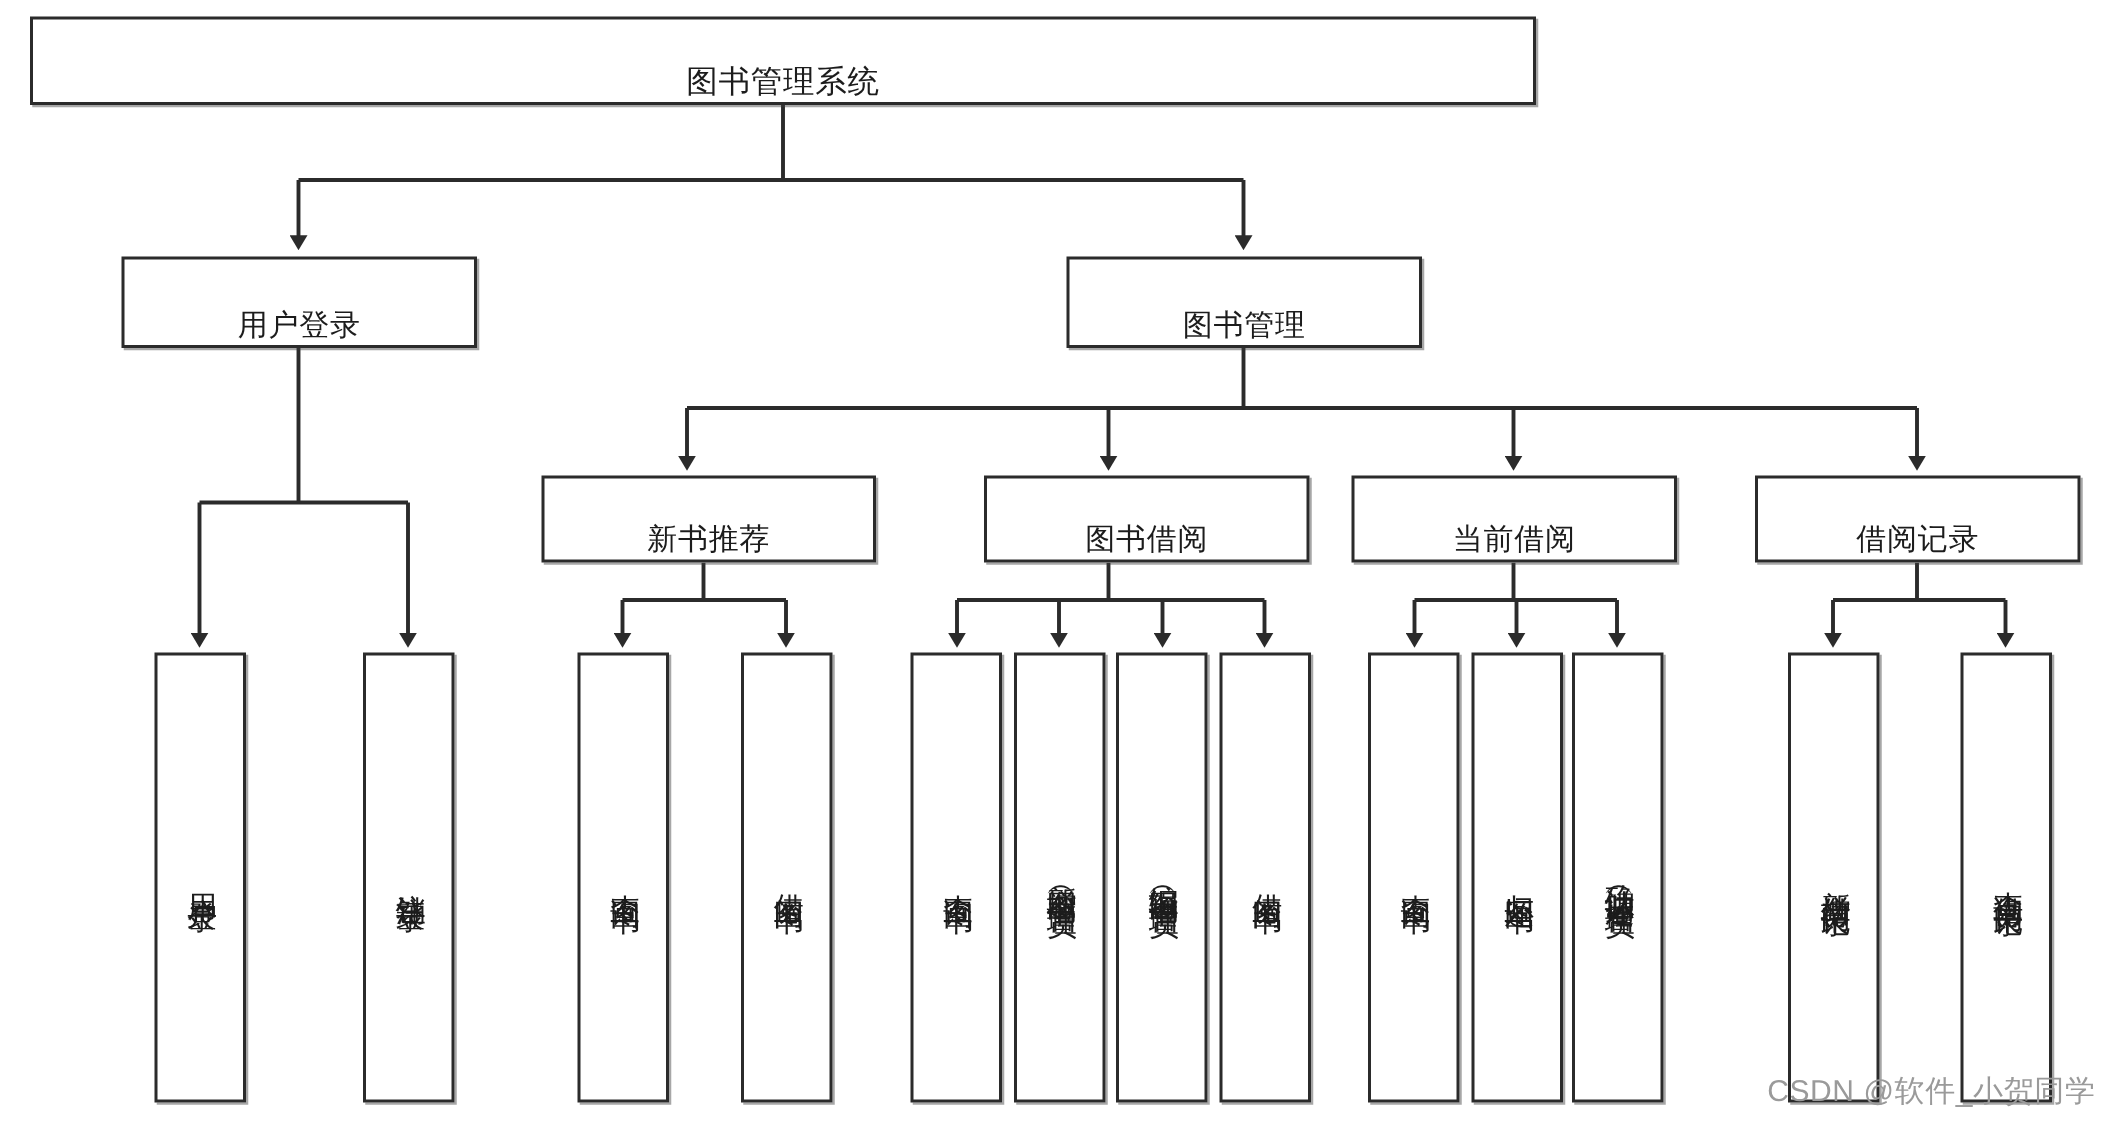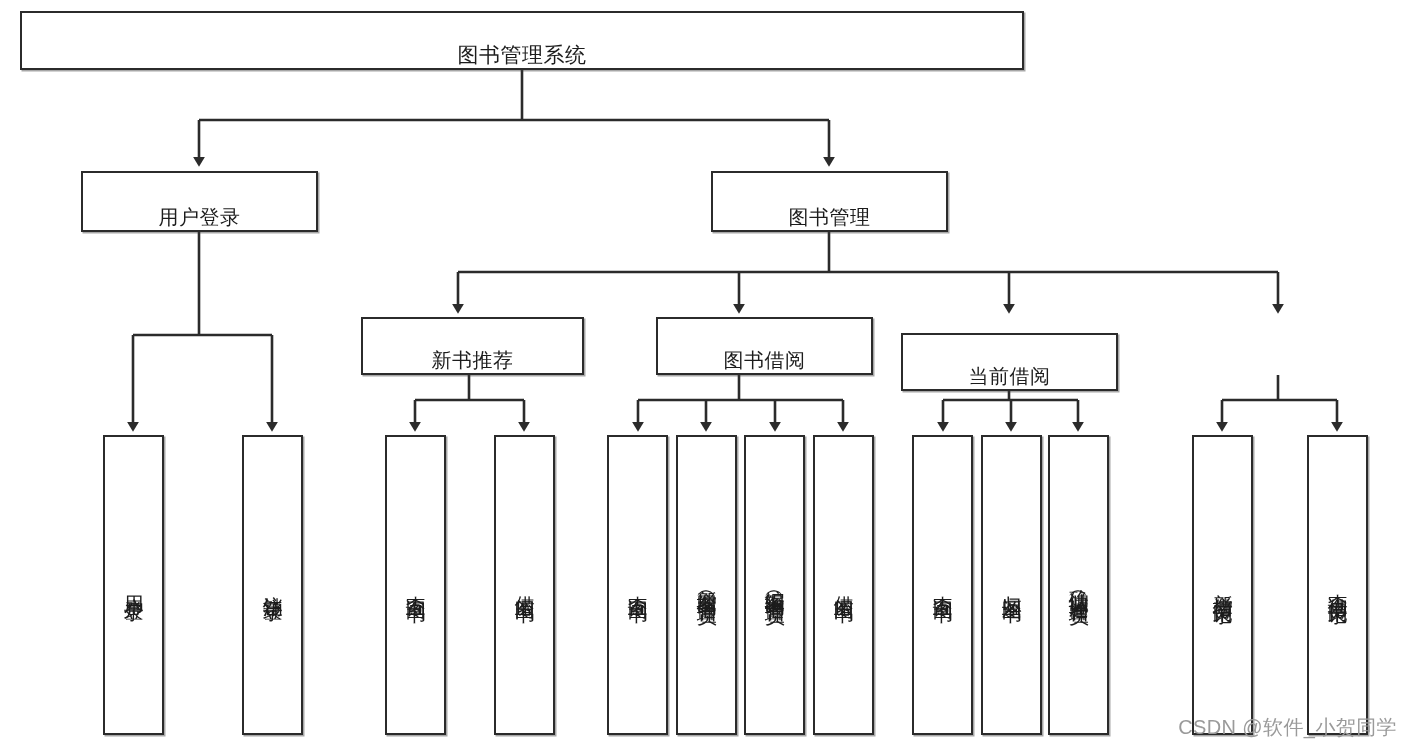--- a/index.html
+++ b/index.html
@@ -148,24 +148,27 @@
   </div>
 
   <div class="node level-3" style="left:361px; top:317px; width:223px; height:58px;">
     <span class="node-label">新书推荐</span>
   </div>
 
   <div class="node level-3" style="left:632px; top:317px; width:217px; height:58px;margin-left:24px;">
     <span class="node-label">图书借阅</span>
   </div>
 
-  <div class="node level-3" style="left:901px; top:317px; width:217px; height:58px;margin-top:16px;">
+  <div class="node level-3" style="left:901px; top:317px; width:217px; height:58px;">
     <span class="node-label">当前借阅</span>
   </div>
 
+  <div class="node level-3" style="left:1170px; top:317px; width:217px; height:58px;">
+    <span class="node-label">借阅记录</span>
+  </div>
 
   <div class="node leaf" style="left:103px; top:435px; width:61px; height:300px;">
     <span class="node-label">用户登录</span>
   </div>
 
   <div class="node leaf" style="left:242px; top:435px; width:61px; height:300px;">
     <span class="node-label">注销登录</span>
   </div>
 
   <div class="node leaf" style="left:385px; top:435px; width:61px; height:300px;">

